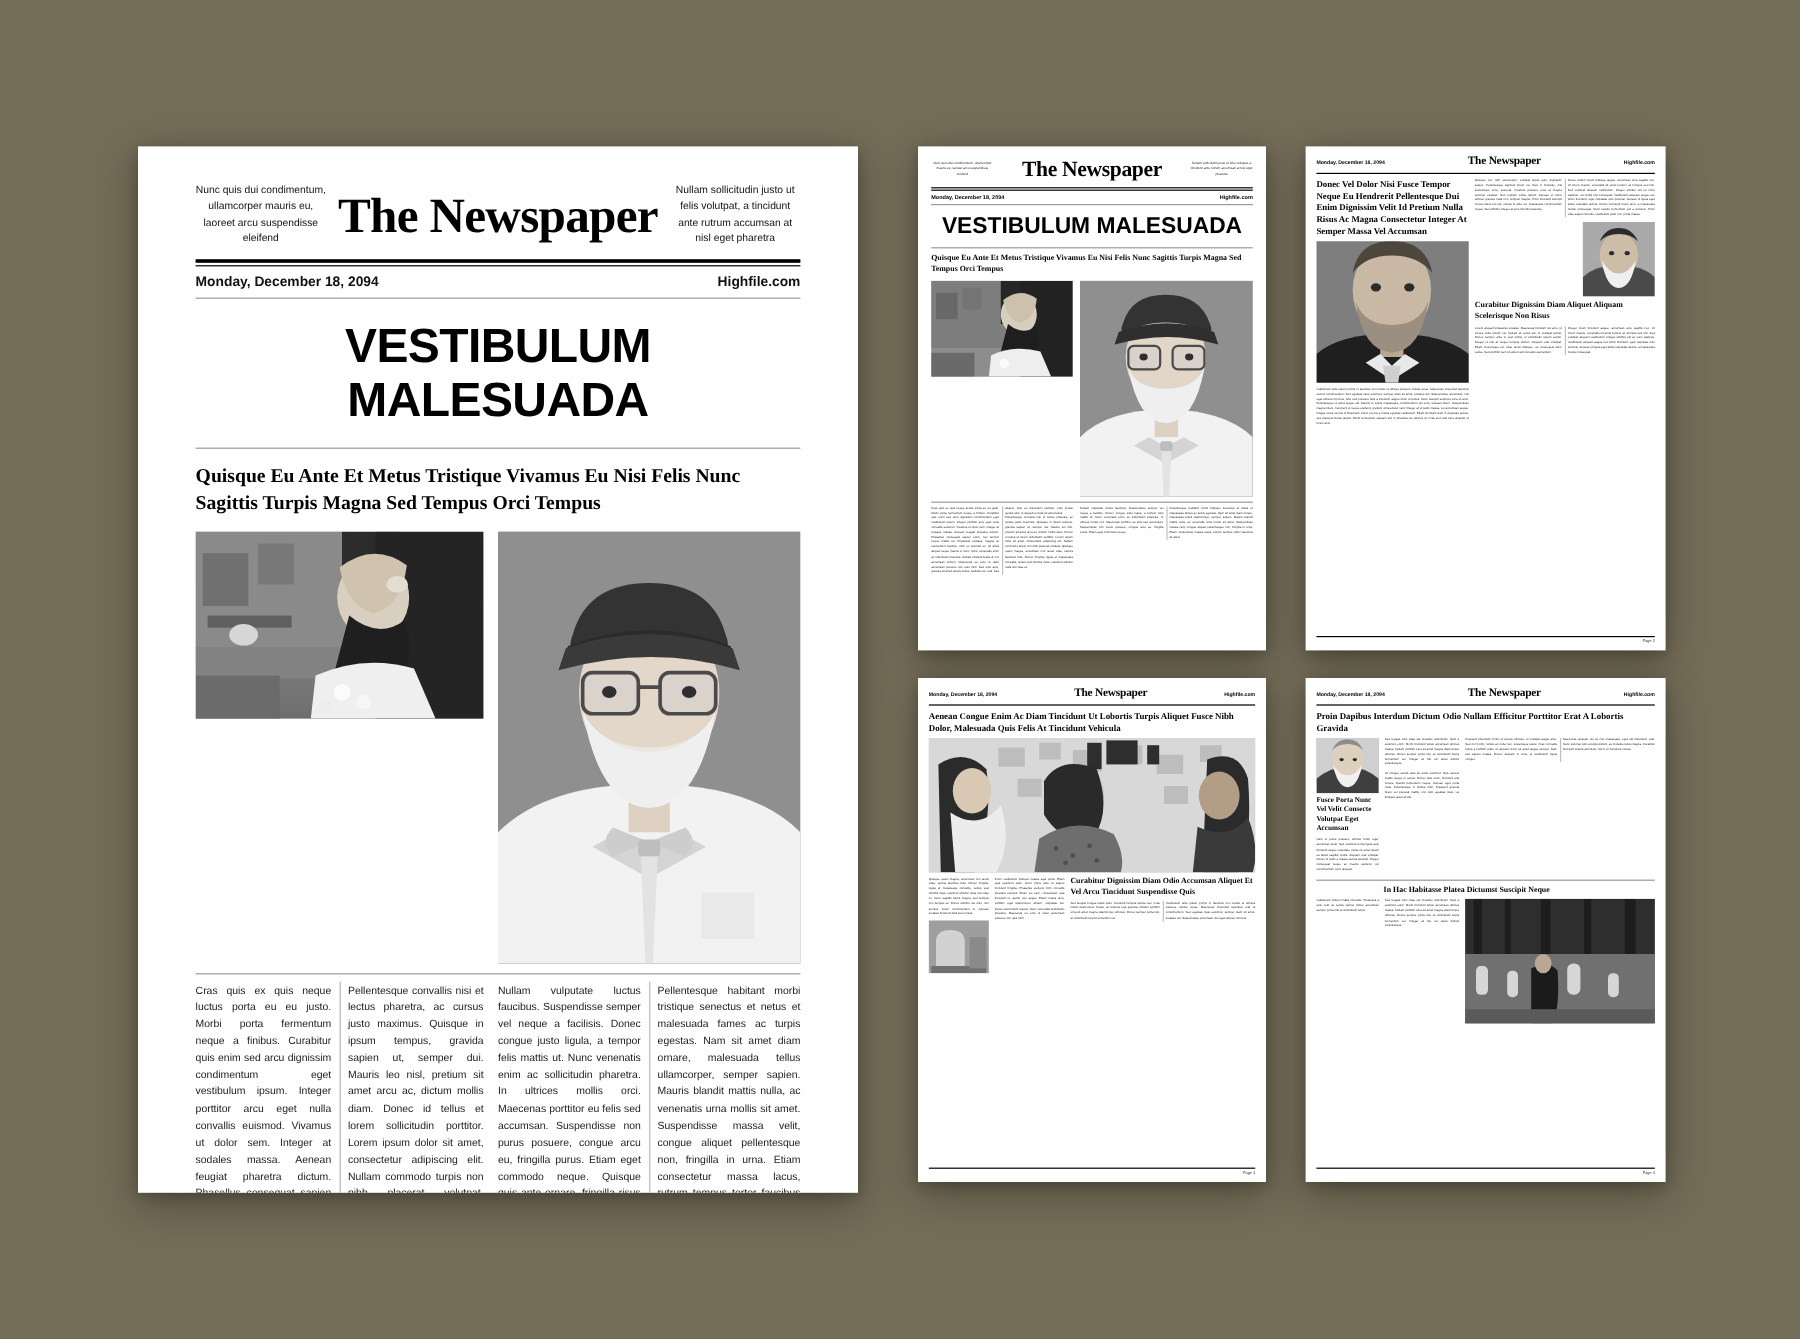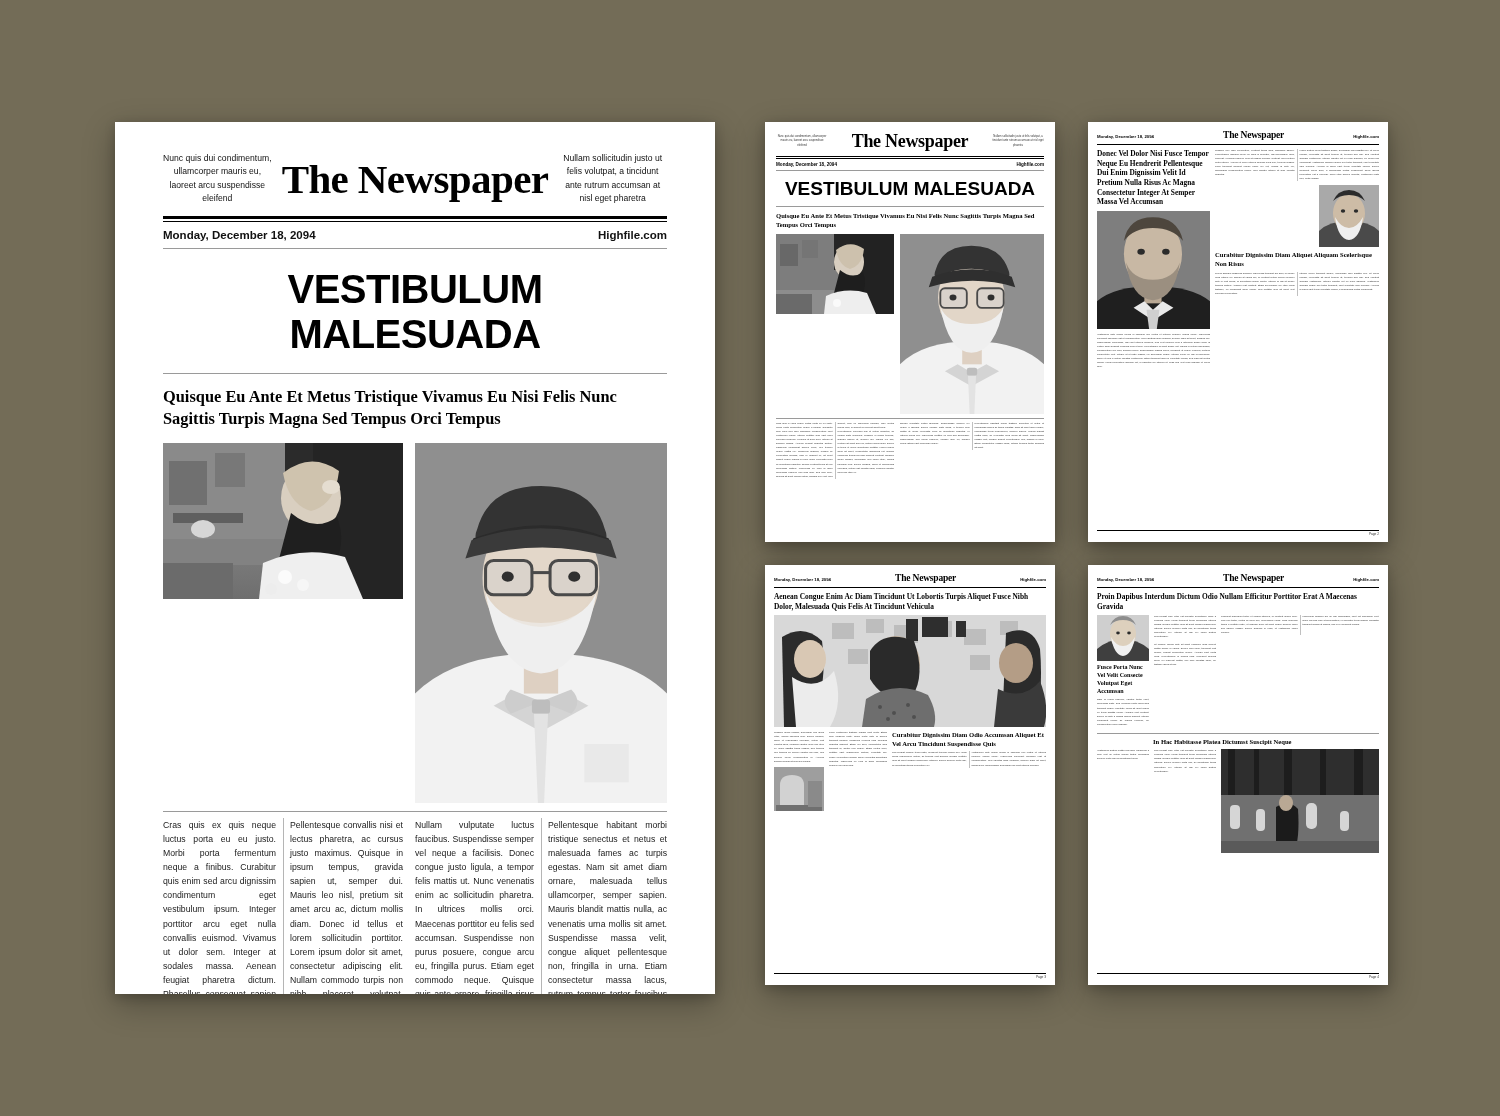--- a/index.html
+++ b/index.html
@@ -283,21 +283,21 @@
 
   <div class="sheet" id="page3">
     <div class="rh">
       <span>Monday, December 18, 2094</span>
       <span class="rh-mid">The Newspaper</span>
       <span>Highfile.com</span>
     </div>
     <div class="t-rule-thick"></div>
 
     <div class="flexrow mt4" style="gap:5px">
-      <div style="width:113px">
+      <div style="width:127px">
         <div class="hl-lg">Donec Vel Dolor Nisi Fusce Tempor Neque Eu Hendrerit Pellentesque Dui Enim Dignissim Velit Id Pretium Nulla Risus Ac Magna Consectetur Integer At Semper Massa Vel Accumsan</div>
         <div class="photo mt4" style="height:118px">
           <svg viewBox="0 0 105 118" preserveAspectRatio="xMidYMid slice">
             <rect width="105" height="118" fill="#7e7e7e"></rect>
             <path d="M0 88q16-14 52-14t53 14v30H0z" fill="#1f1f1f"></path>
             <rect x="44" y="64" width="16" height="26" fill="#b9a894"></rect>
             <ellipse cx="52" cy="44" rx="27" ry="33" fill="#c8b8a4"></ellipse>
             <path d="M27 52q5 34 25 35 20-1 25-35-6 16-25 16t-25-16z" fill="#9b8f80"></path>
             <path d="M25 32q4-22 27-22t28 22q-10-12-28-12t-27 12z" fill="#4d463d"></path>
             <ellipse cx="41" cy="42" rx="3.5" ry="2.8" fill="#2b2b2b"></ellipse>
@@ -416,21 +416,21 @@
   </div>
 
   <div class="sheet" id="page5">
     <div class="rh">
       <span>Monday, December 18, 2094</span>
       <span class="rh-mid">The Newspaper</span>
       <span>Highfile.com</span>
     </div>
     <div class="t-rule-thick"></div>
 
-    <div class="hl-lg mt4">Proin Dapibus Interdum Dictum Odio Nullam Efficitur Porttitor Erat A Maecenas Gravida</div>
+    <div class="hl-lg mt4">Proin Dapibus Interdum Dictum Odio Nullam Efficitur Porttitor Erat A Lobortis Gravida</div>
 
     <div class="flexrow mt4" style="gap:5px">
       <div style="width:52px">
         <div class="photo" style="height:46px">
           <svg viewBox="0 0 52 46" preserveAspectRatio="xMidYMid slice">
             <rect width="52" height="46" fill="#cfcfcf"></rect>
             <path d="M0 34q12-10 26-10t26 10v12H0z" fill="#3f3f3f"></path>
             <ellipse cx="26" cy="19" rx="13" ry="16" fill="#ddd0bd"></ellipse>
             <path d="M14 22q3 18 12 19 9-1 12-19-5 9-12 9t-12-9z" fill="#f0f0f0"></path>
             <path d="M13 10q4-9 13-9t13 9q-5-5-13-5t-13 5z" fill="#8d8d8d"></path>

